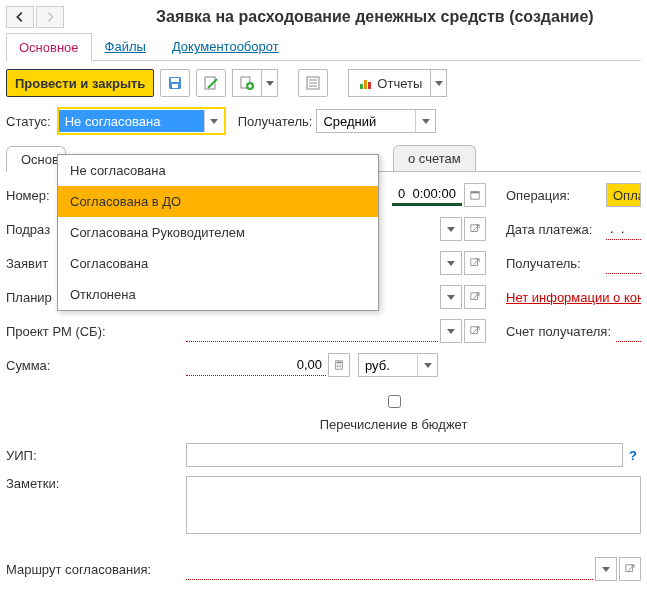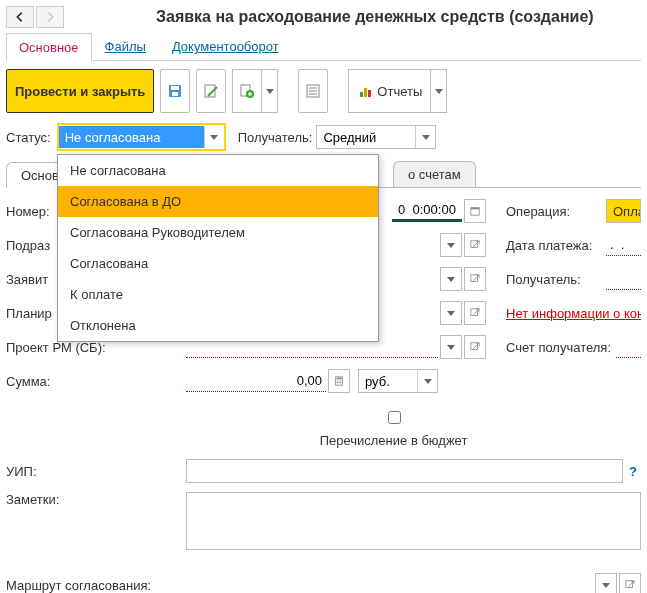--- a/index.html
+++ b/index.html
@@ -6,21 +6,21 @@
   body { margin: 0; padding: 6px; font-size: 13px; color: #333; background: #fff; width: 647px; }
   .nav-row { display: flex; align-items: center; margin-bottom: 4px; }
   .nav-btn { width: 28px; height: 22px; border: 1px solid #ccc; background: #f5f5f5; display: flex; align-items: center; justify-content: center; cursor: pointer; margin-right: 2px; }
   .nav-btn svg { width: 14px; height: 14px; }
   .title { font-weight: bold; font-size: 16px; margin-left: 90px; }
   .view-tabs { display: flex; border-bottom: 1px solid #ccc; margin-bottom: 8px; }
   .view-tab { padding: 6px 12px; cursor: pointer; border: 1px solid transparent; border-bottom: none; }
   .view-tab.active { border-color: #ccc; background: #fff; position: relative; top: 1px; color: #be185d; }
   .view-tab.link { color: #0369a1; text-decoration: underline; }
   .toolbar { display: flex; align-items: center; gap: 6px; margin-bottom: 10px; }
-  .btn { height: 44px; border: 1px solid #bbb; background: #fff; display: inline-flex; align-items: center; padding: 0 8px; cursor: pointer; border-radius: 2px; }
+  .btn { height: 28px; border: 1px solid #bbb; background: #fff; display: inline-flex; align-items: center; padding: 0 8px; cursor: pointer; border-radius: 2px; }
   .btn-primary { background: #ffd600; border-color: #333; font-weight: bold; }
   .btn-icon { width: 30px; justify-content: center; padding: 0; }
   .btn-group { display: flex; }
   .btn-group .btn { border-radius: 0; }
   .btn-caret { width: 16px; background: #fff; border: 1px solid #bbb; border-left: none; display: flex; align-items: center; justify-content: center; }
   .btn svg { width: 16px; height: 16px; }
   .status-row { display: flex; align-items: center; gap: 4px; margin-bottom: 10px; }
   .status-label { margin-right: 2px; }
   .hl-box { display: flex; align-items: center; border: 2px solid #ffd600; }
   .combo { display: flex; align-items: center; border: 1px solid #bbb; height: 24px; background: #fff; }
@@ -144,21 +144,20 @@
         <span class="caret-down"></span>
       </div>
   </div>
 </div>
 
 <div class="dropdown">
   <div class="dd-item">Не согласована</div>
   <div class="dd-item sel">Согласована в ДО</div>
   <div class="dd-item">Согласована Руководителем</div>
   <div class="dd-item">Согласована</div>
-  <div class="dd-item">К оплате</div>
   <div class="dd-item">Отклонена</div>
 </div>
 
 <div class="inner-tabs">
   <div class="inner-tab active" style="width:60px">Основ</div>
   <div class="inner-tab" style="margin-left:325px">о счетам</div>
 </div>
 
 <div class="two-col">
   <div class="col-l">

